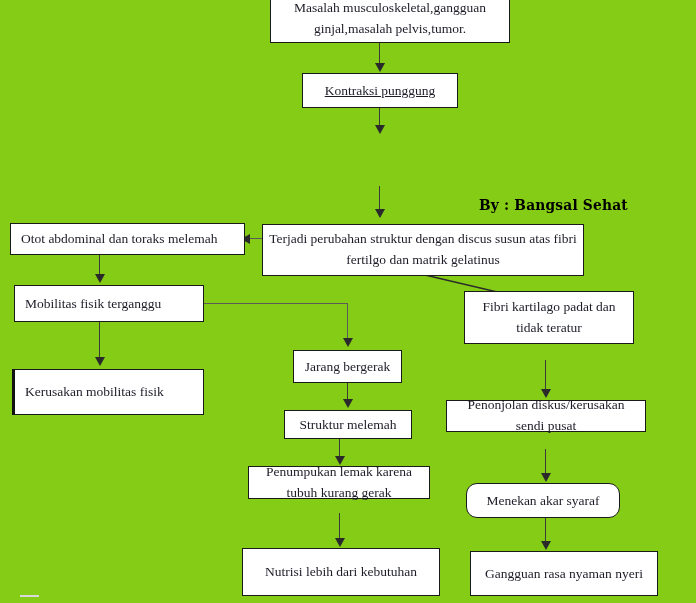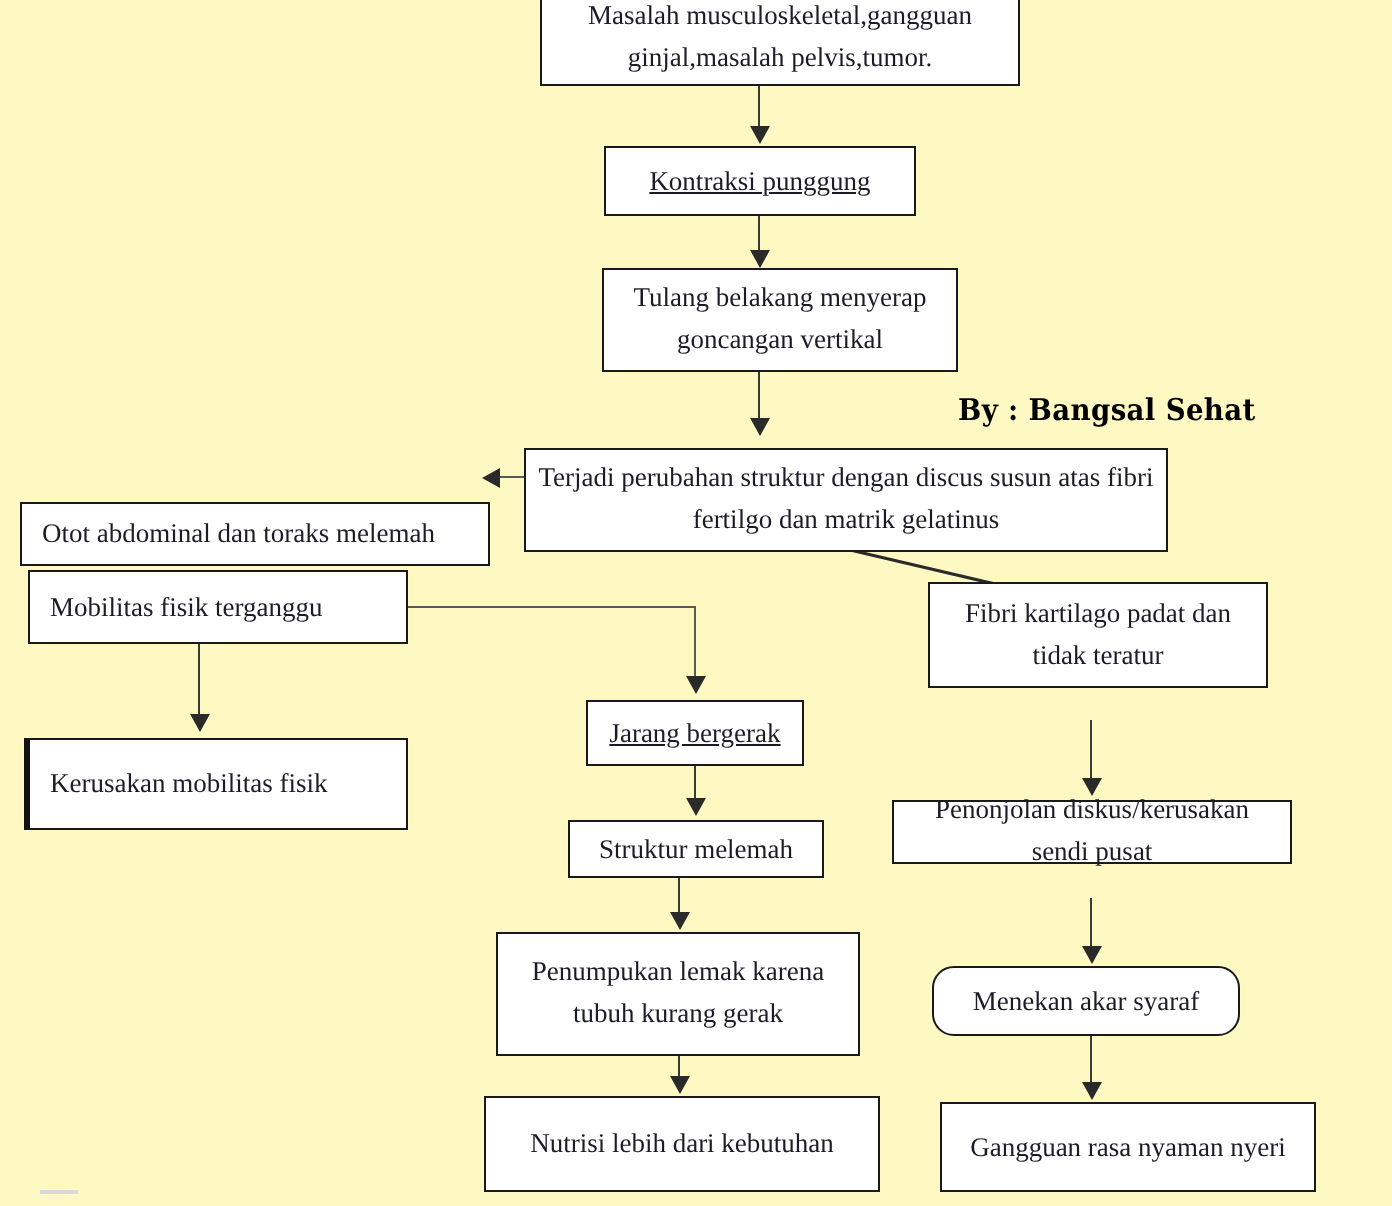--- a/index.html
+++ b/index.html
@@ -4,21 +4,21 @@
 <style>
   html, body {
     margin: 0;
     padding: 0;
     background: #ffffff;
   }
   #canvas {
     position: relative;
     width: 696px;
     height: 603px;
-    background: #fef9c3;
+    background: #84cc16;
     overflow: hidden;
     font-family: "Liberation Serif", "DejaVu Serif", serif;
   }
   .node {
     position: absolute;
     box-sizing: border-box;
     border: 1px solid #1a1a1a;
     background: #ffffff;
     color: #1c1c28;
     font-family: "Liberation Serif", "DejaVu Serif", serif;
@@ -96,49 +96,46 @@
 <div id="canvas">
 
   <div class="node two-line" style="left:270px; top:-6px; width:240px; height:49px;">
     <span>Masalah musculoskeletal,gangguan ginjal,masalah pelvis,tumor.</span>
   </div>
 
   <div class="node" style="left:302px; top:73px; width:156px; height:35px;text-decoration:underline;">
     <span>Kontraksi punggung</span>
   </div>
 
-  <div class="node two-line" style="left:301px; top:134px; width:178px; height:52px;">
-    <span>Tulang belakang menyerap goncangan vertikal</span>
-  </div>
 
   <div class="node two-line" style="left:262px; top:224px; width:322px; height:52px;">
     <span>Terjadi perubahan struktur dengan discus susun atas fibri fertilgo dan matrik gelatinus</span>
   </div>
 
-  <div class="node left-align" style="left:10px; top:223px; width:235px; height:32px;margin-top:28px;">
+  <div class="node left-align" style="left:10px; top:223px; width:235px; height:32px;">
     <span>Otot abdominal dan toraks melemah</span>
   </div>
 
   <div class="node left-align" style="left:14px; top:285px; width:190px; height:37px;">
     <span>Mobilitas fisik terganggu</span>
   </div>
 
   <div class="node left-align thick-left" style="left:12px; top:369px; width:192px; height:46px;">
     <span>Kerusakan mobilitas fisik</span>
   </div>
 
-  <div class="node" style="left:293px; top:350px; width:109px; height:33px;text-decoration:underline;">
+  <div class="node" style="left:293px; top:350px; width:109px; height:33px;">
     <span>Jarang bergerak</span>
   </div>
 
   <div class="node" style="left:284px; top:410px; width:128px; height:29px;">
     <span>Struktur melemah</span>
   </div>
 
-  <div class="node two-line" style="left:248px; top:466px; width:182px; height:62px;">
+  <div class="node two-line" style="left:248px; top:466px; width:182px; height:33px;">
     <span>Penumpukan lemak karena tubuh kurang gerak</span>
   </div>
 
   <div class="node" style="left:242px; top:548px; width:198px; height:48px;text-align:center;">
     <span>Nutrisi lebih dari kebutuhan</span>
   </div>
 
   <div class="node two-line" style="left:464px; top:291px; width:170px; height:53px;">
     <span>Fibri kartilago padat dan tidak teratur</span>
   </div>

